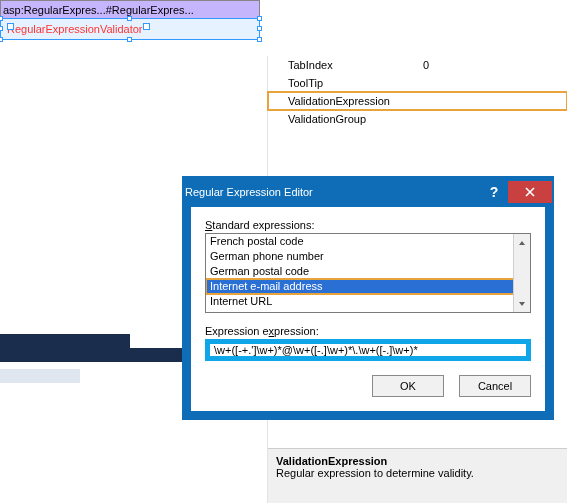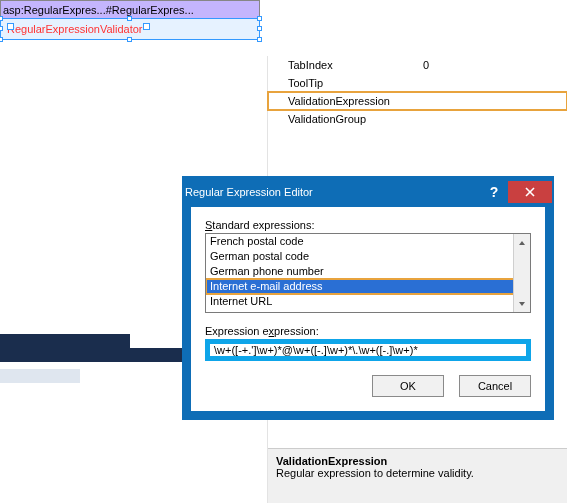--- a/index.html
+++ b/index.html
@@ -159,22 +159,22 @@
       </svg>
     </span>
   </div>
   <div class="dlg-body">
     <label class="lbl">
       <span class="ul">S</span><span>tandard expressions:</span>
     </label>
     <div class="listbox-wrap">
       <div class="listbox" id="listbox">
         <div class="item">French postal code</div>
+          <div class="item">German phone number</div>
           <div class="item">German postal code</div>
-          <div class="item">German phone number</div>
           <div class="item selected">Internet e-mail address</div>
           <div class="item">Internet URL</div>
           <div class="scrollbar">
           <div class="sb-btn">
             <svg viewBox="0 0 8 8">
                 <polygon points="4,2 7,6 1,6" fill="#606060"></polygon>
               </svg>
           </div>
           <div style="flex:1"></div>
           <div class="sb-btn" style="position:absolute;bottom:0;left:0;right:0">

